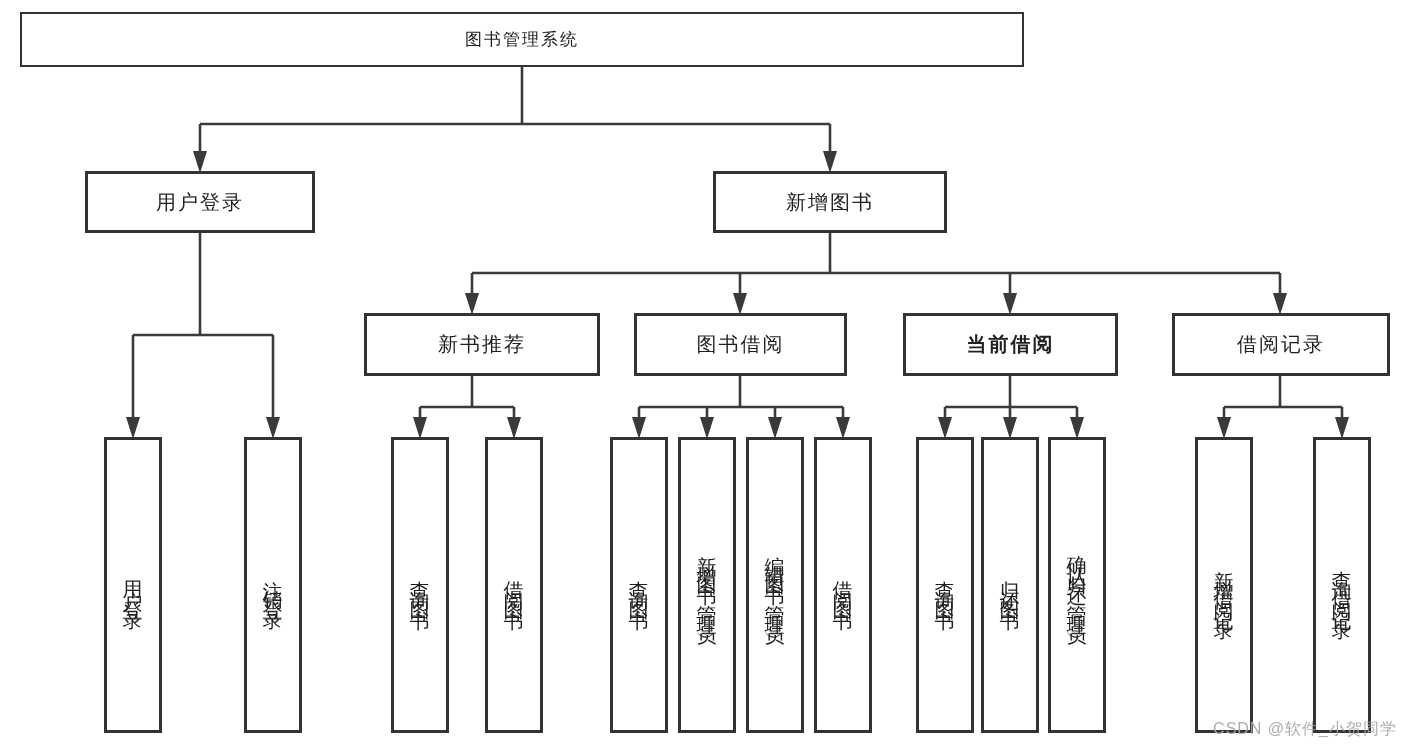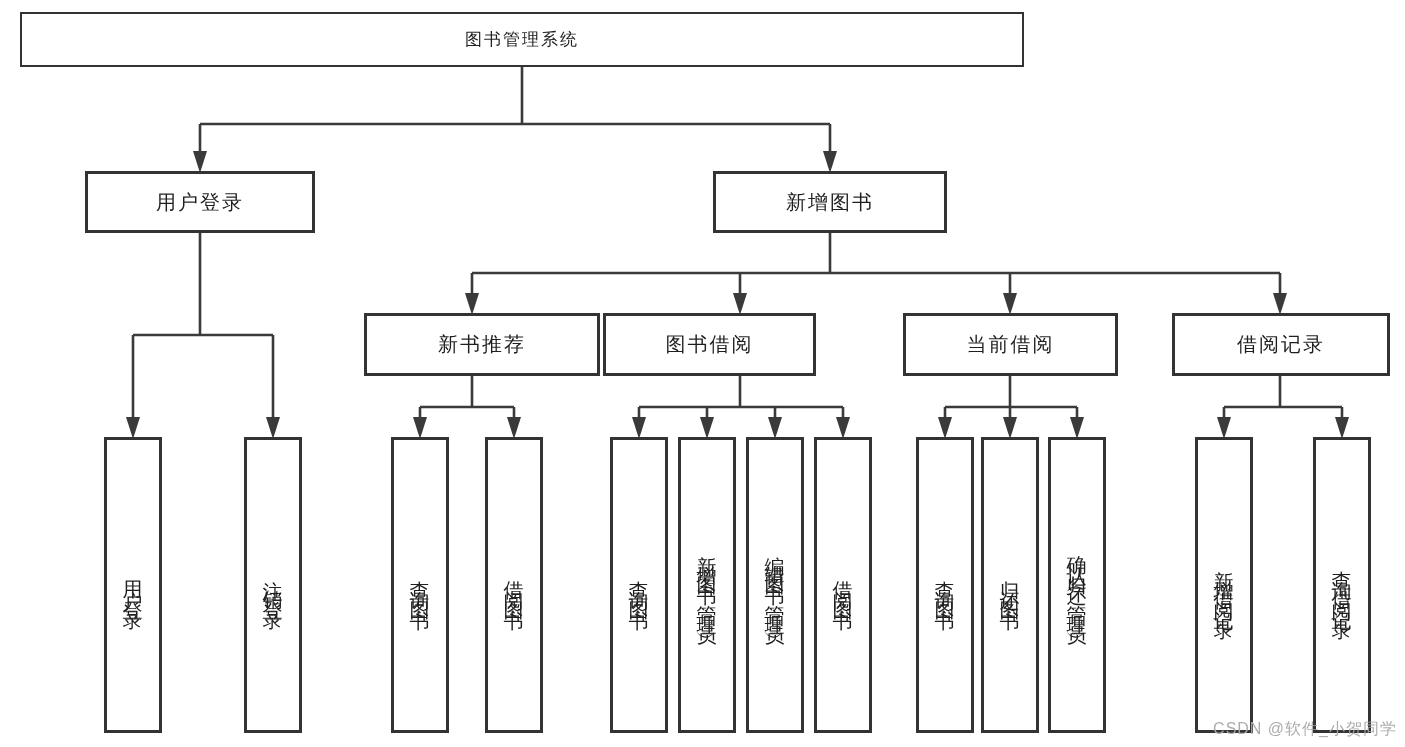--- a/index.html
+++ b/index.html
@@ -111,24 +111,24 @@
   <div class="box h-box" style="left:85px;top:171px;width:230px;height:62px;">
     <span class="lbl">用户登录</span>
   </div>
   <div class="box h-box" style="left:713px;top:171px;width:234px;height:62px;">
     <span class="lbl">新增图书</span>
   </div>
 
   <div class="box h-box" style="left:364px;top:313px;width:236px;height:63px;">
     <span class="lbl">新书推荐</span>
   </div>
-  <div class="box h-box" style="left:603px;top:313px;width:213px;height:63px;">
+  <div class="box h-box" style="left:634px;top:313px;width:213px;height:63px;">
     <span class="lbl">图书借阅</span>
   </div>
-  <div class="box h-box" style="left:903px;top:313px;width:215px;height:63px;">
+  <div class="box h-box" style="left:903px;top:313px;width:215px;height:63px;font-weight:bold;">
     <span class="lbl">当前借阅</span>
   </div>
   <div class="box h-box" style="left:1172px;top:313px;width:218px;height:63px;">
     <span class="lbl">借阅记录</span>
   </div>
 
   <div class="box leaf" style="left:104px;top:437px;width:58px;height:296px;">
     <span class="lbl">用户登录</span>
   </div>
   <div class="box leaf" style="left:244px;top:437px;width:58px;height:296px;">

